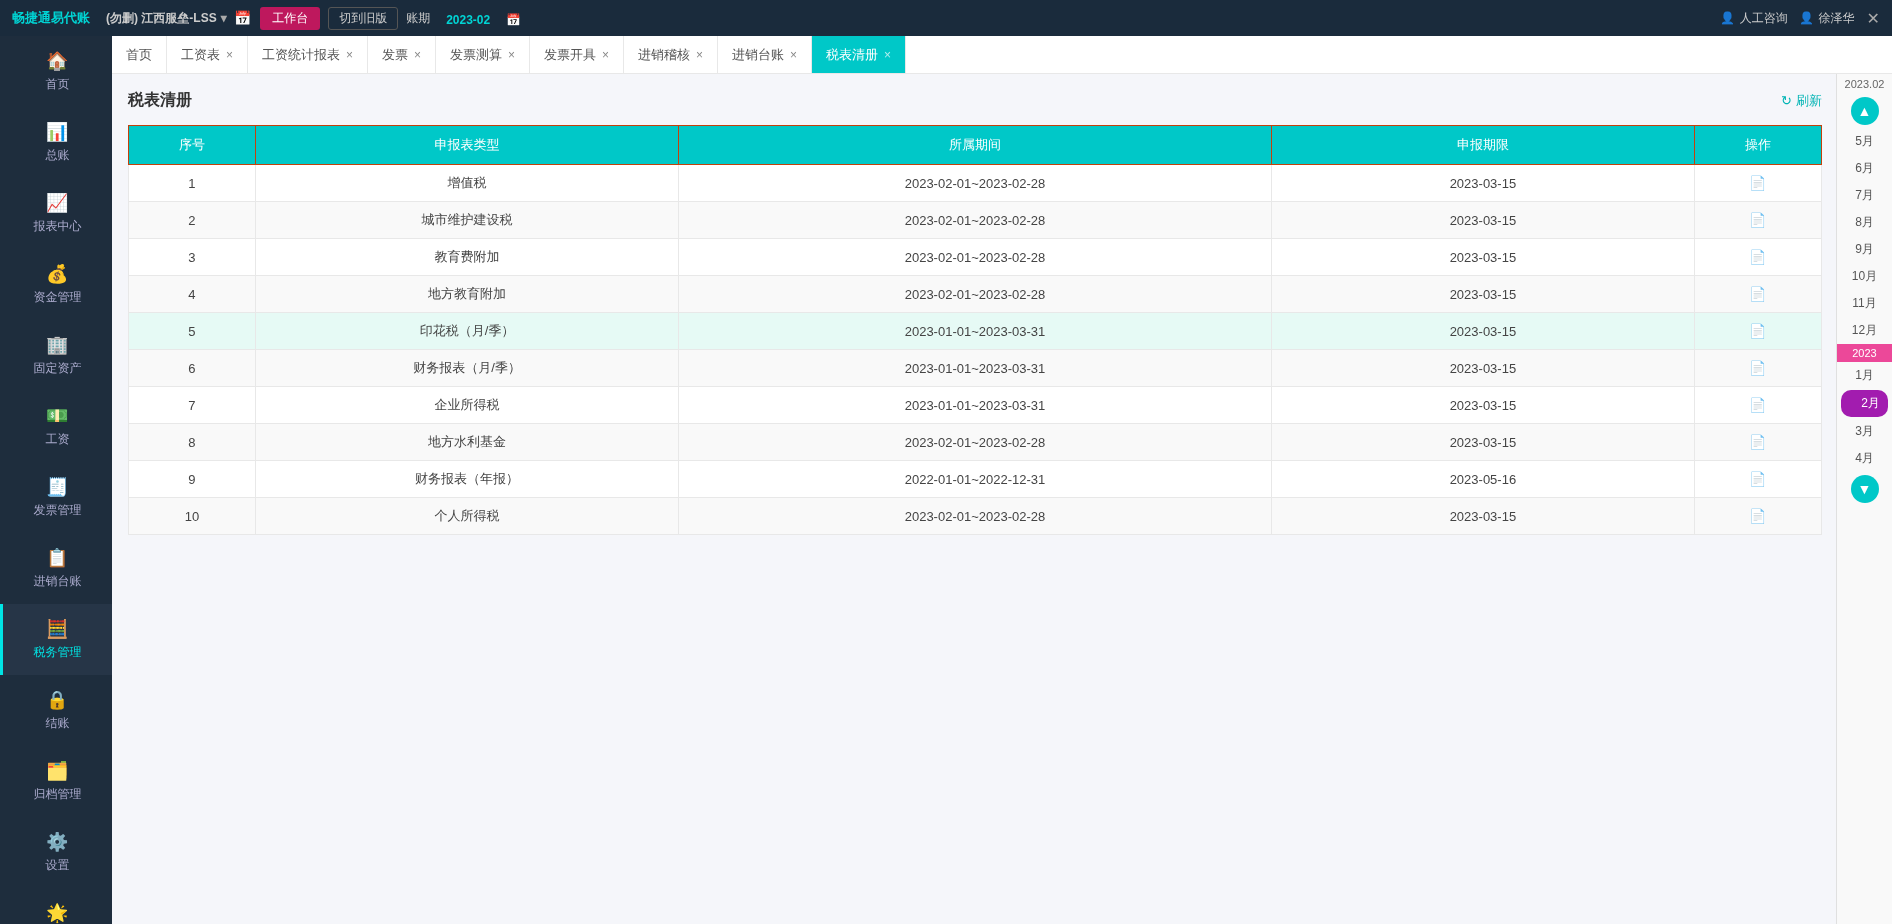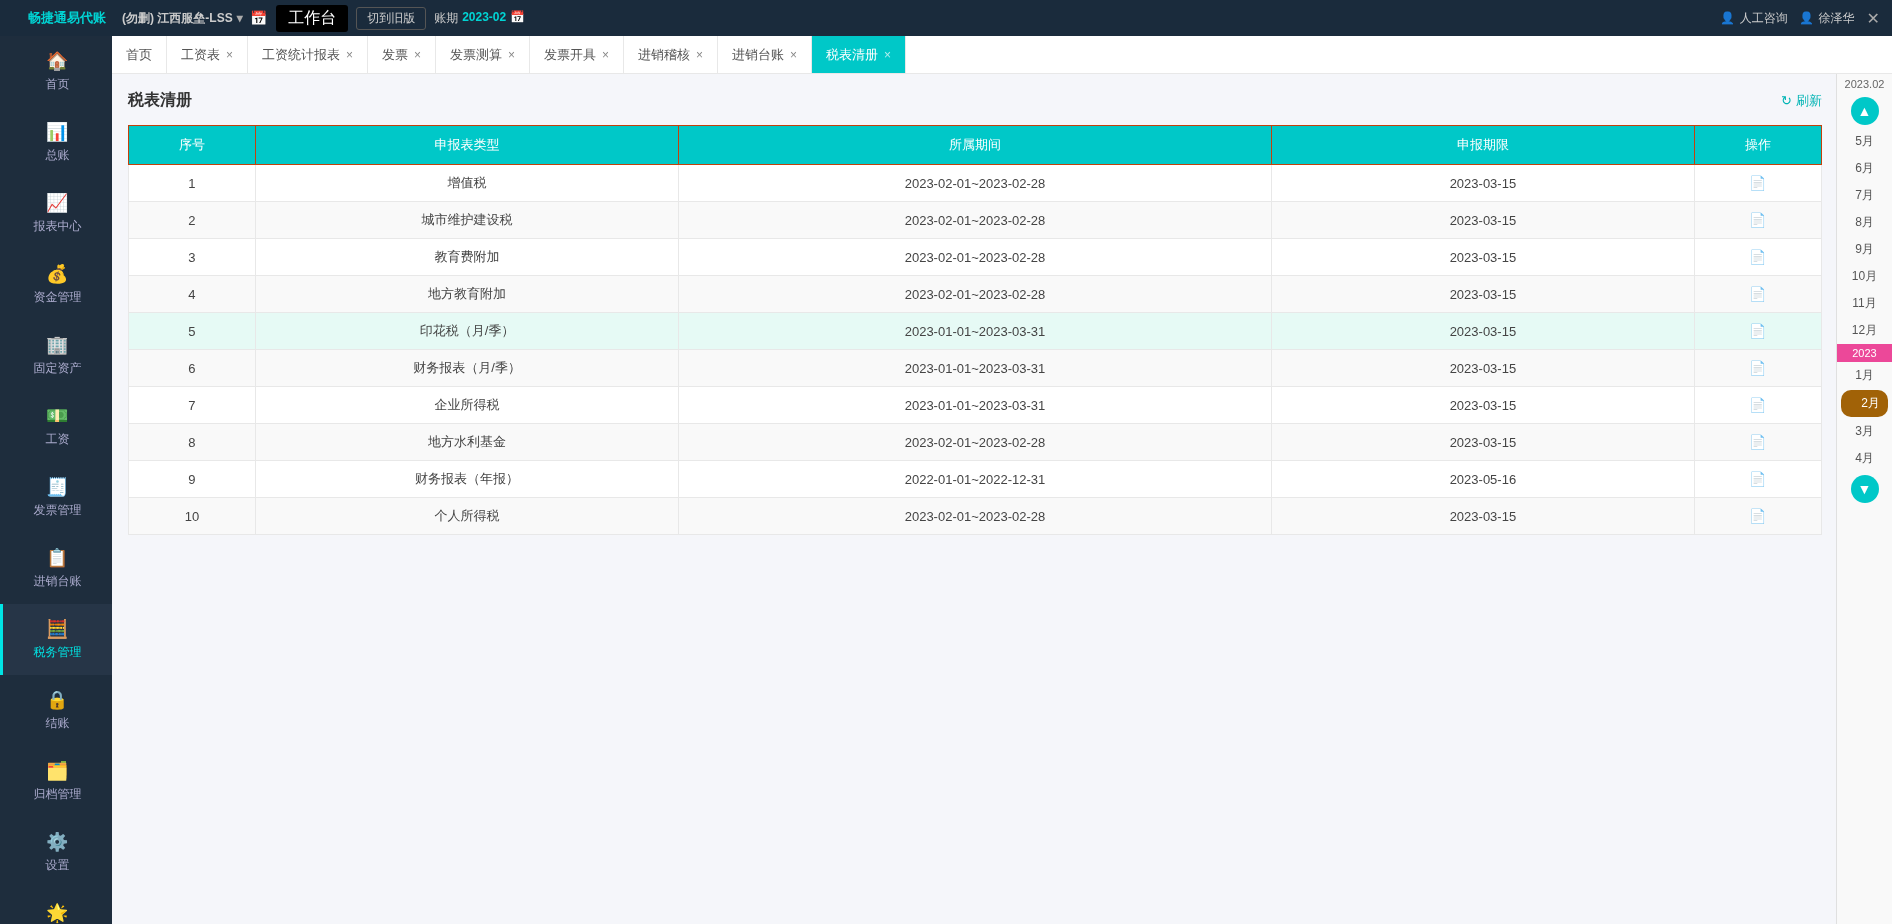--- a/index.html
+++ b/index.html
@@ -13,54 +13,53 @@
       align-items: center;
       padding: 0 12px;
       gap: 8px;
       flex-shrink: 0;
     }
     .top-bar-logo {
       color: #00d4d4;
       font-size: 13px;
       font-weight: bold;
       margin-right: 8px;
-      margin-left: 16px;
     }
     .top-bar-company {
       color: #ccc;
       font-size: 12px;
       display: flex;
       align-items: center;
       gap: 4px;
       font-weight: bold;
     }
     .top-bar-btn {
-      background: #000000;
+      background: #be185d;
       color: white;
       border: none;
       padding: 3px 12px;
       border-radius: 3px;
       cursor: pointer;
-      font-size: 16px;
+      font-size: 12px;
     }
     .top-bar-btn-outline {
       background: transparent;
       color: #ccc;
       border: 1px solid #555;
       padding: 2px 10px;
       border-radius: 3px;
       cursor: pointer;
       font-size: 12px;
     }
     .top-bar-period {
       color: #ccc;
       font-size: 12px;
       display: flex;
-      align-items: flex-start;
-      gap: 4px;
+      align-items: flex-end;
+      gap: 16px;
     }
     .top-bar-right {
       margin-left: auto;
       display: flex;
       align-items: center;
       gap: 12px;
       color: #ccc;
       font-size: 12px;
     }
     .top-bar-right .user { display: flex; align-items: center; gap: 4px; }
@@ -246,21 +245,21 @@
       width: 100%;
       text-align: center;
     }
     .cal-month.year-label {
       background: #ec4899;
       color: white;
       font-size: 11px;
       padding: 3px 0;
     }
     .cal-month.current {
-      background: #a16207;
+      background: #a21caf;
       color: white;
       border-radius: 10px;
       margin: 1px 4px;
       width: calc(100% - 8px);
       padding-left: 12px;
     }
   </style>
 </head>
 <body>
 

